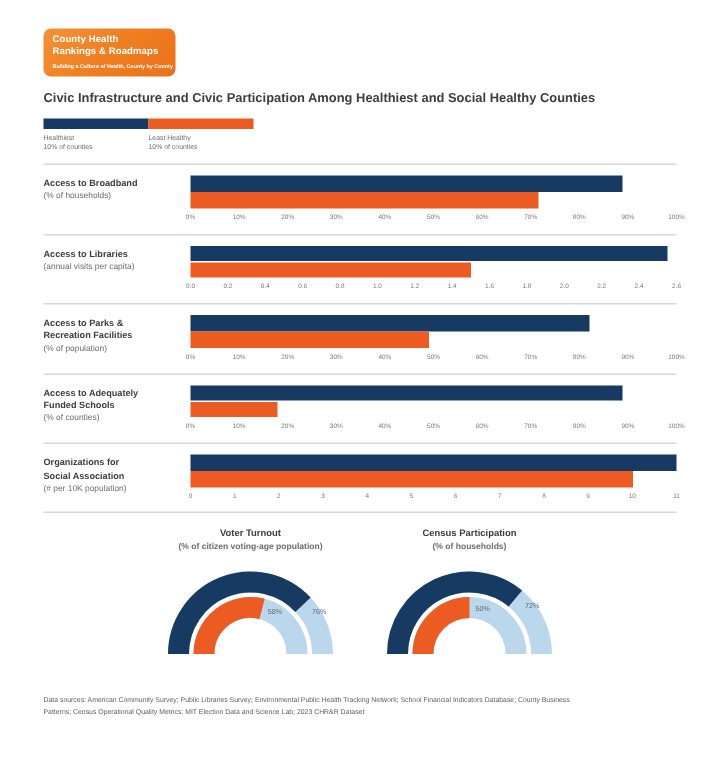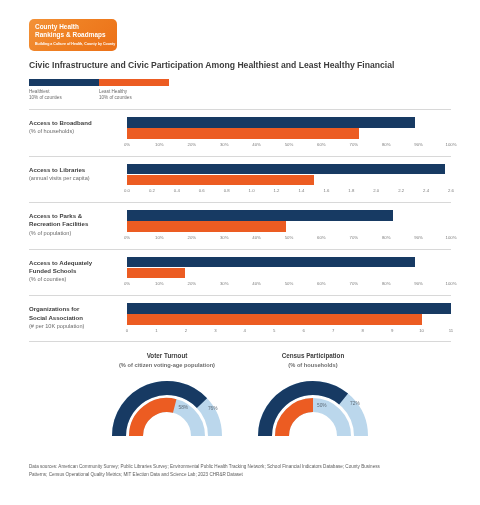--- a/index.html
+++ b/index.html
@@ -204,21 +204,21 @@
 </style>
 </head>
 <body>
 
 <div class="logo">
   <div class="logo-l1">County Health</div>
   <div class="logo-l2">Rankings &amp; Roadmaps</div>
   <div class="logo-tag">Building a Culture of Health, County by County</div>
 </div>
 
-<div class="title">Civic Infrastructure and Civic Participation Among Healthiest and Least Healthy Financial</div>
+<div class="title">Civic Infrastructure and Civic Participation Among Healthiest and Social Healthy Counties</div>
 
 <div class="legend">
   <div class="legend-swatches">
     <div class="legend-sw-navy"></div>
     <div class="legend-sw-orange"></div>
   </div>
   <div class="legend-labels">
     <div class="legend-label">
       <div>Healthiest</div>
       <div>10% of counties</div>

